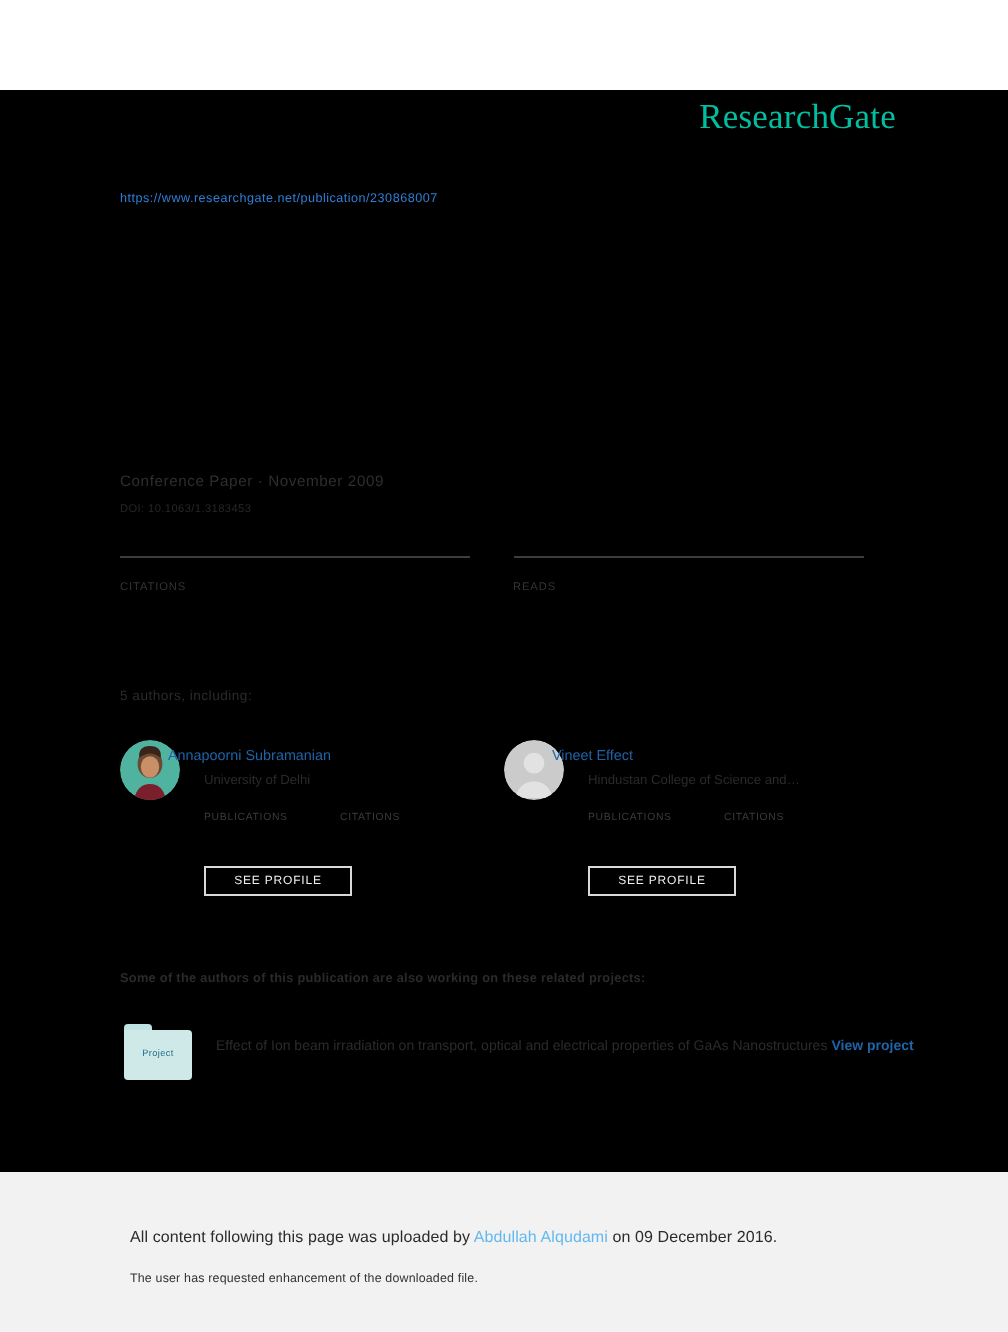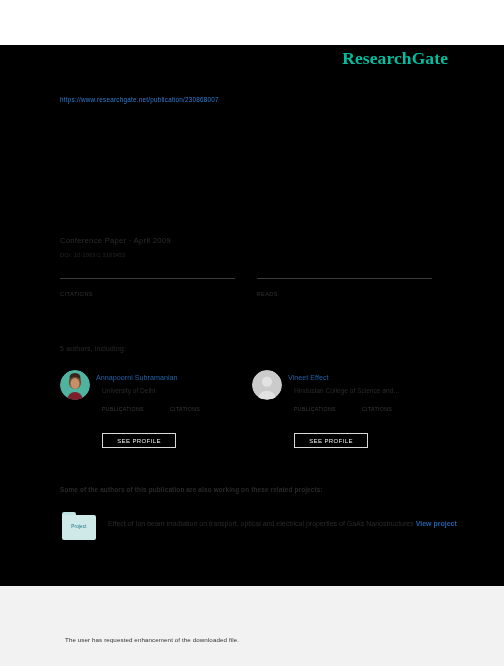--- a/index.html
+++ b/index.html
@@ -32,21 +32,21 @@
     height: 541px;
     background: #000000;
   }
 
   
   .brand {
     position: absolute;
     top: 48px;
     right: 56px;
     font-family: "Liberation Serif", serif;
-    font-weight: bold;
+    font-weight: normal;
     font-size: 17.5px;
     letter-spacing: 0.1px;
     color: #00bfa0;
     white-space: nowrap;
   }
 
   
   .url-line {
     position: absolute;
     top: 96px;
@@ -135,21 +135,21 @@
     position: absolute;
     top: 2px; left: 0;
     width: 30px; height: 30px;
     border-radius: 50%;
     overflow: hidden;
   }
   .avatar svg { display: block; }
 
   .author-name {
     position: absolute;
-    left: 36px;
+    left: 24px;
     top: 5px;
     font-size: 7.2px;
     color: #1f63a8;
     white-space: nowrap;
     text-decoration: none;
   }
   .author-affil {
     position: absolute;
     left: 42px;
     top: 19px;
@@ -292,21 +292,21 @@
 </head>
 <body>
 
 <div class="top-strip"></div>
 <div class="dark-panel"></div>
 
 <div class="brand">ResearchGate</div>
 
 <a class="url-line">https://www.researchgate.net/publication/230868007</a>
 
-<div class="meta-type">Conference Paper · April 2009</div>
+<div class="meta-type">Conference Paper · November 2009</div>
 <div class="meta-doi">DOI: 10.1063/1.3183453</div>
 
 <div class="stats">
   <div class="stat-col">
     <div class="stat-rule"></div>
     <div class="stat-value"></div>
     <div class="stat-label">CITATIONS</div>
   </div>
   <div class="stat-col second">
     <div class="stat-rule"></div>
@@ -374,14 +374,15 @@
 <div class="project-row">
   <div class="project-icon">
     <div class="folder-tab"></div>
     <div class="folder-body"></div>
     <div class="folder-text">Project</div>
   </div>
   <div class="project-text"><span>Effect of Ion beam irradiation on transport, optical and electrical properties of GaAs Nanostructures</span><a class="view-project">View project</a></div>
 </div>
 
 <div class="footer">
+  <div class="footer-main"><span>All content following this page was uploaded by </span><a class="uploader">Abdullah Alqudami</a><span> on 09 December 2016.</span></div>
   <div class="footer-sub">The user has requested enhancement of the downloaded file.</div>
 </div>
 
 </body></html>

